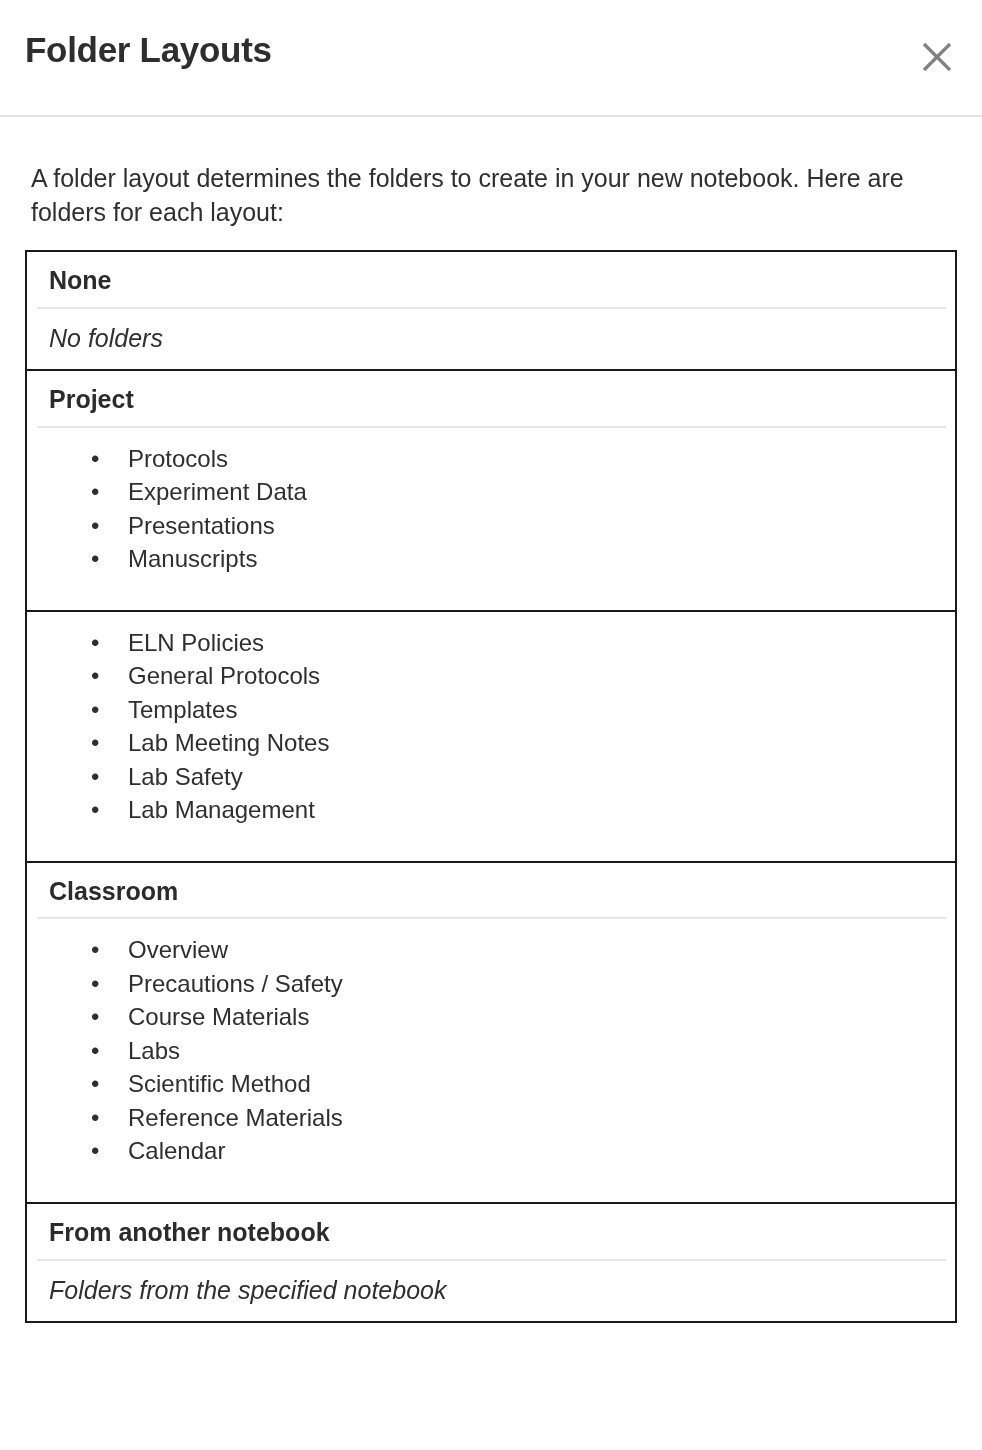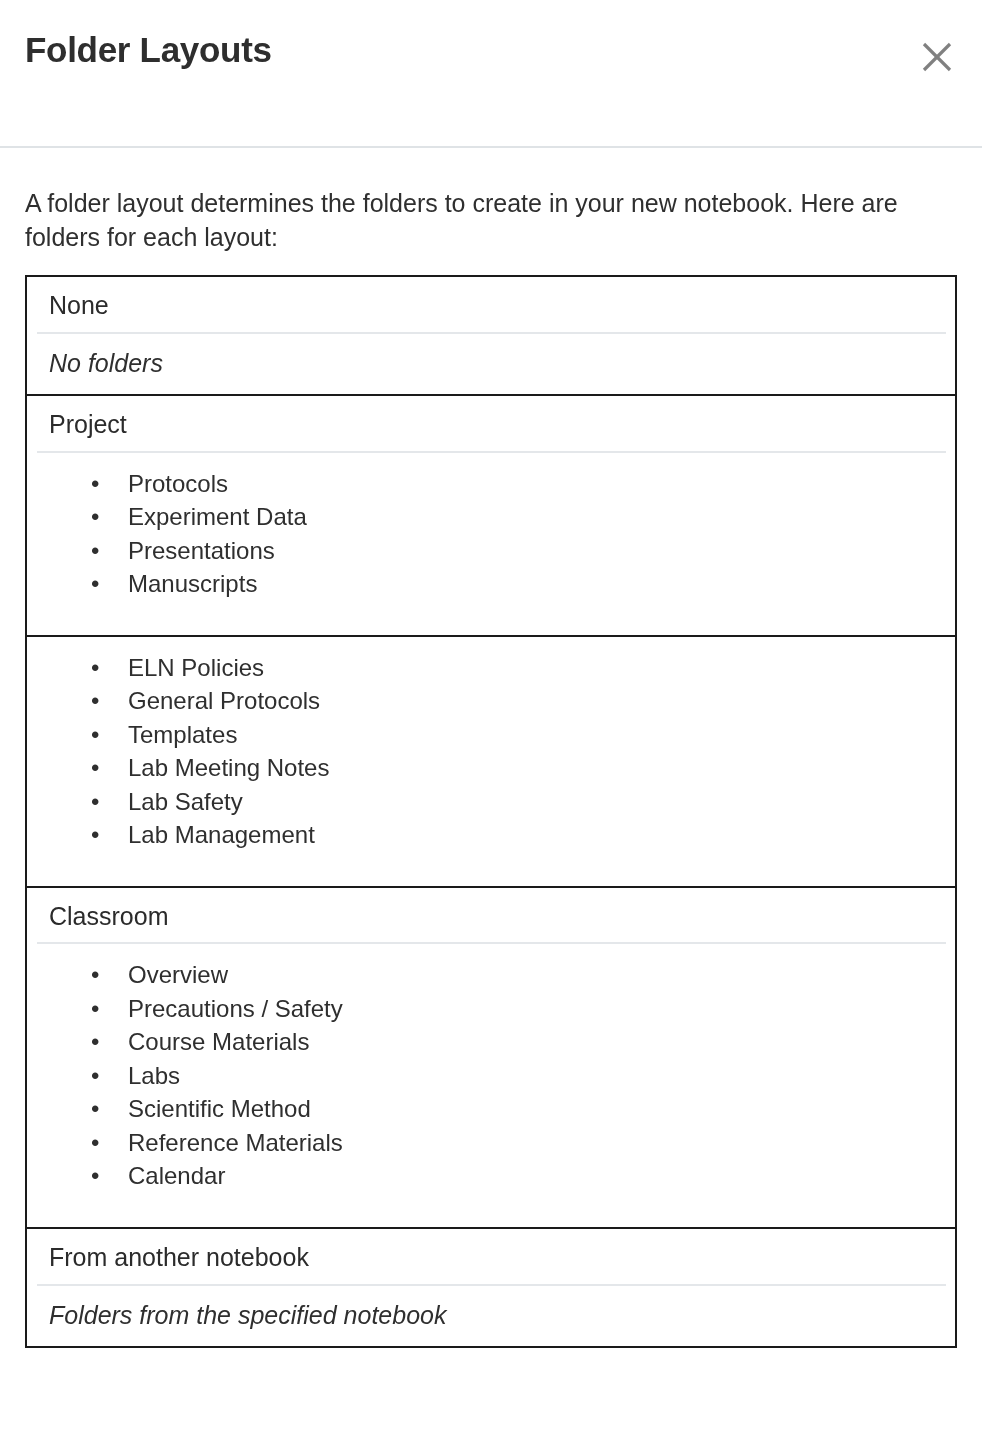--- a/index.html
+++ b/index.html
@@ -11,21 +11,21 @@
     width: 982px;
     height: 1450px;
     font-family: "Liberation Sans", sans-serif;
     color: #2f2f2f;
     overflow: hidden;
   }
 
   
   .dialog-header {
     position: relative;
-    height: 148px;
+    height: 117px;
     box-sizing: border-box;
     border-bottom: 2px solid #dfe3e6;
   }
   .dialog-title {
     position: absolute;
     left: 25px;
     top: 31px;
     font-size: 35px;
     font-weight: bold;
     letter-spacing: -0.3px;
@@ -40,21 +40,21 @@
     height: 50px;
     display: flex;
     align-items: center;
     justify-content: center;
     cursor: pointer;
   }
   .close-button svg { display: block; }
 
   
   .intro {
-    margin: 0;
+    margin: 6px;
     padding: 38px 25px 0 25px;
     font-size: 25px;
     line-height: 34px;
     color: #2f2f2f;
     max-width: 930px;
   }
 
   
   .layouts-table {
     margin: 21px 25px 0 25px;
@@ -62,21 +62,21 @@
     border-bottom: none;
     box-sizing: border-box;
   }
   .layout-section {
     border-bottom: 2px solid #1a1a1a;
     padding: 0 0 0 0;
     box-sizing: border-box;
   }
   .section-title {
     font-size: 25px;
-    font-weight: normal;
+    font-weight: bold;
     color: #2b2b2b;
     padding: 14px 12px 12px 12px;
     border-bottom: 2px solid #e4e7ea;
     margin: 0 9px 0 10px;
     line-height: 1.15;
   }
   .section-body {
     padding: 0;
   }
   .empty-note {

